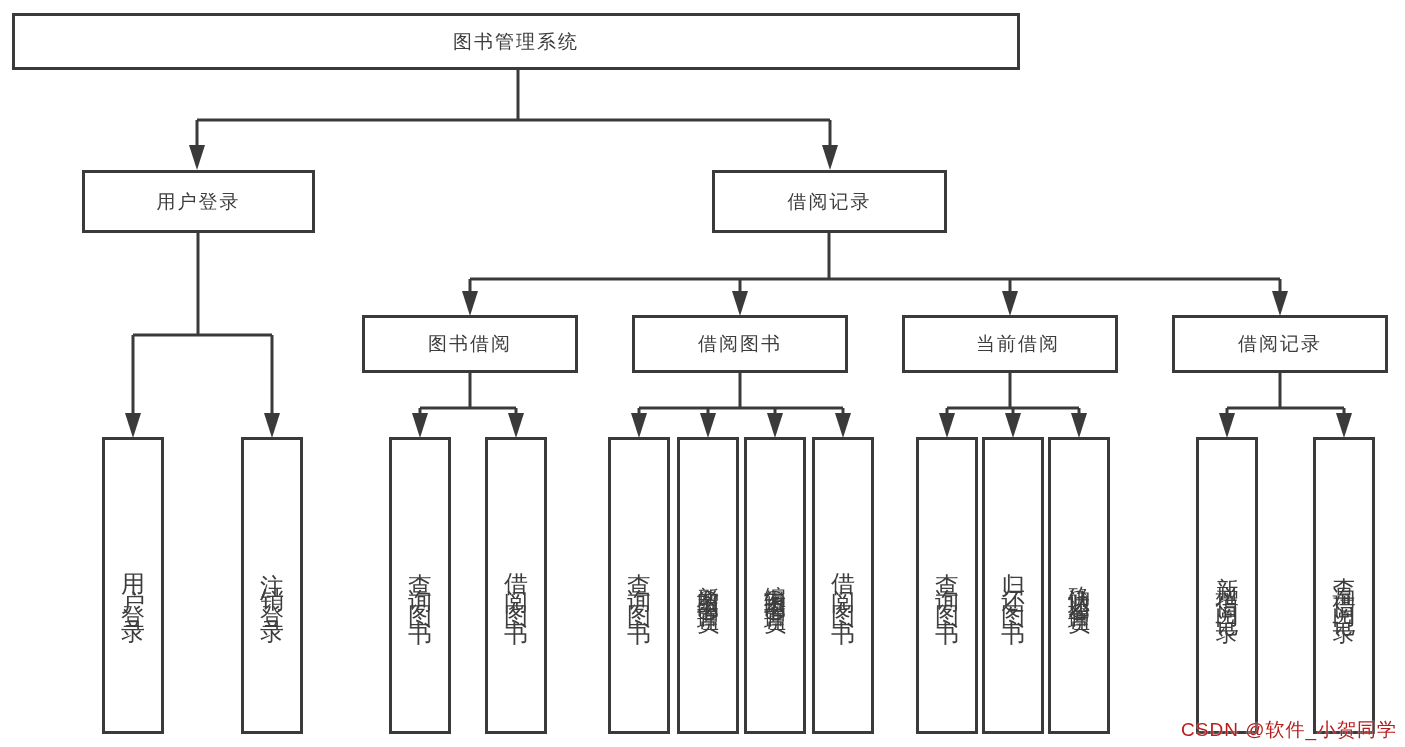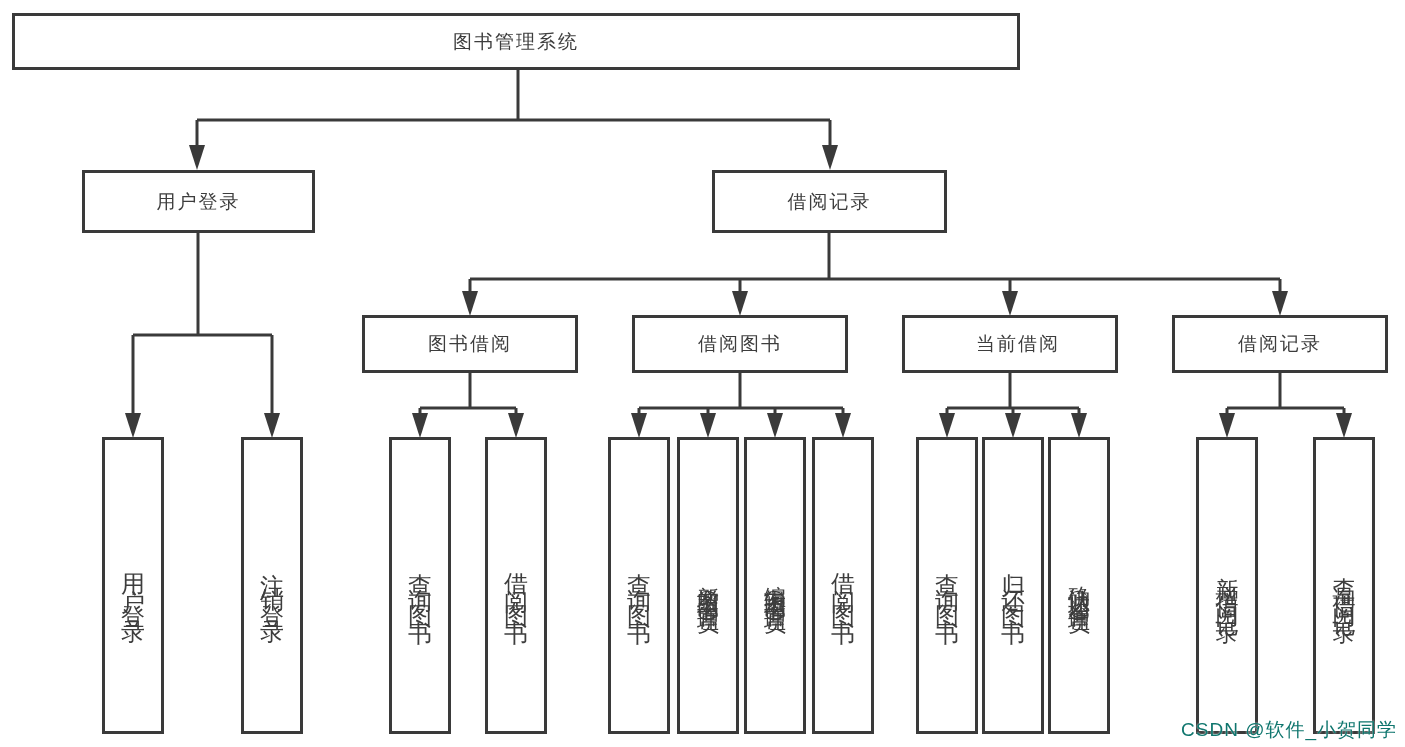--- a/index.html
+++ b/index.html
@@ -48,21 +48,21 @@
     color: #3d3d3d;
     line-height: 1;
   }
   .vtext.mid  { font-size: 23px; letter-spacing: 9px; }
   .vtext.long { font-size: 22px; letter-spacing: 4px; }
   .watermark {
     position: absolute;
     right: 8px;
     bottom: 4px;
     font-size: 19px;
-    color: #0f766e;
+    color: #b91c1c;
     letter-spacing: 1px;
     text-shadow: 0 0 2px #ffffff;
   }
 </style>
 </head>
 <body>
 
 <div class="canvas">
 
   <svg class="connectors" viewBox="0 0 1405 747" xmlns="http://www.w3.org/2000/svg">

